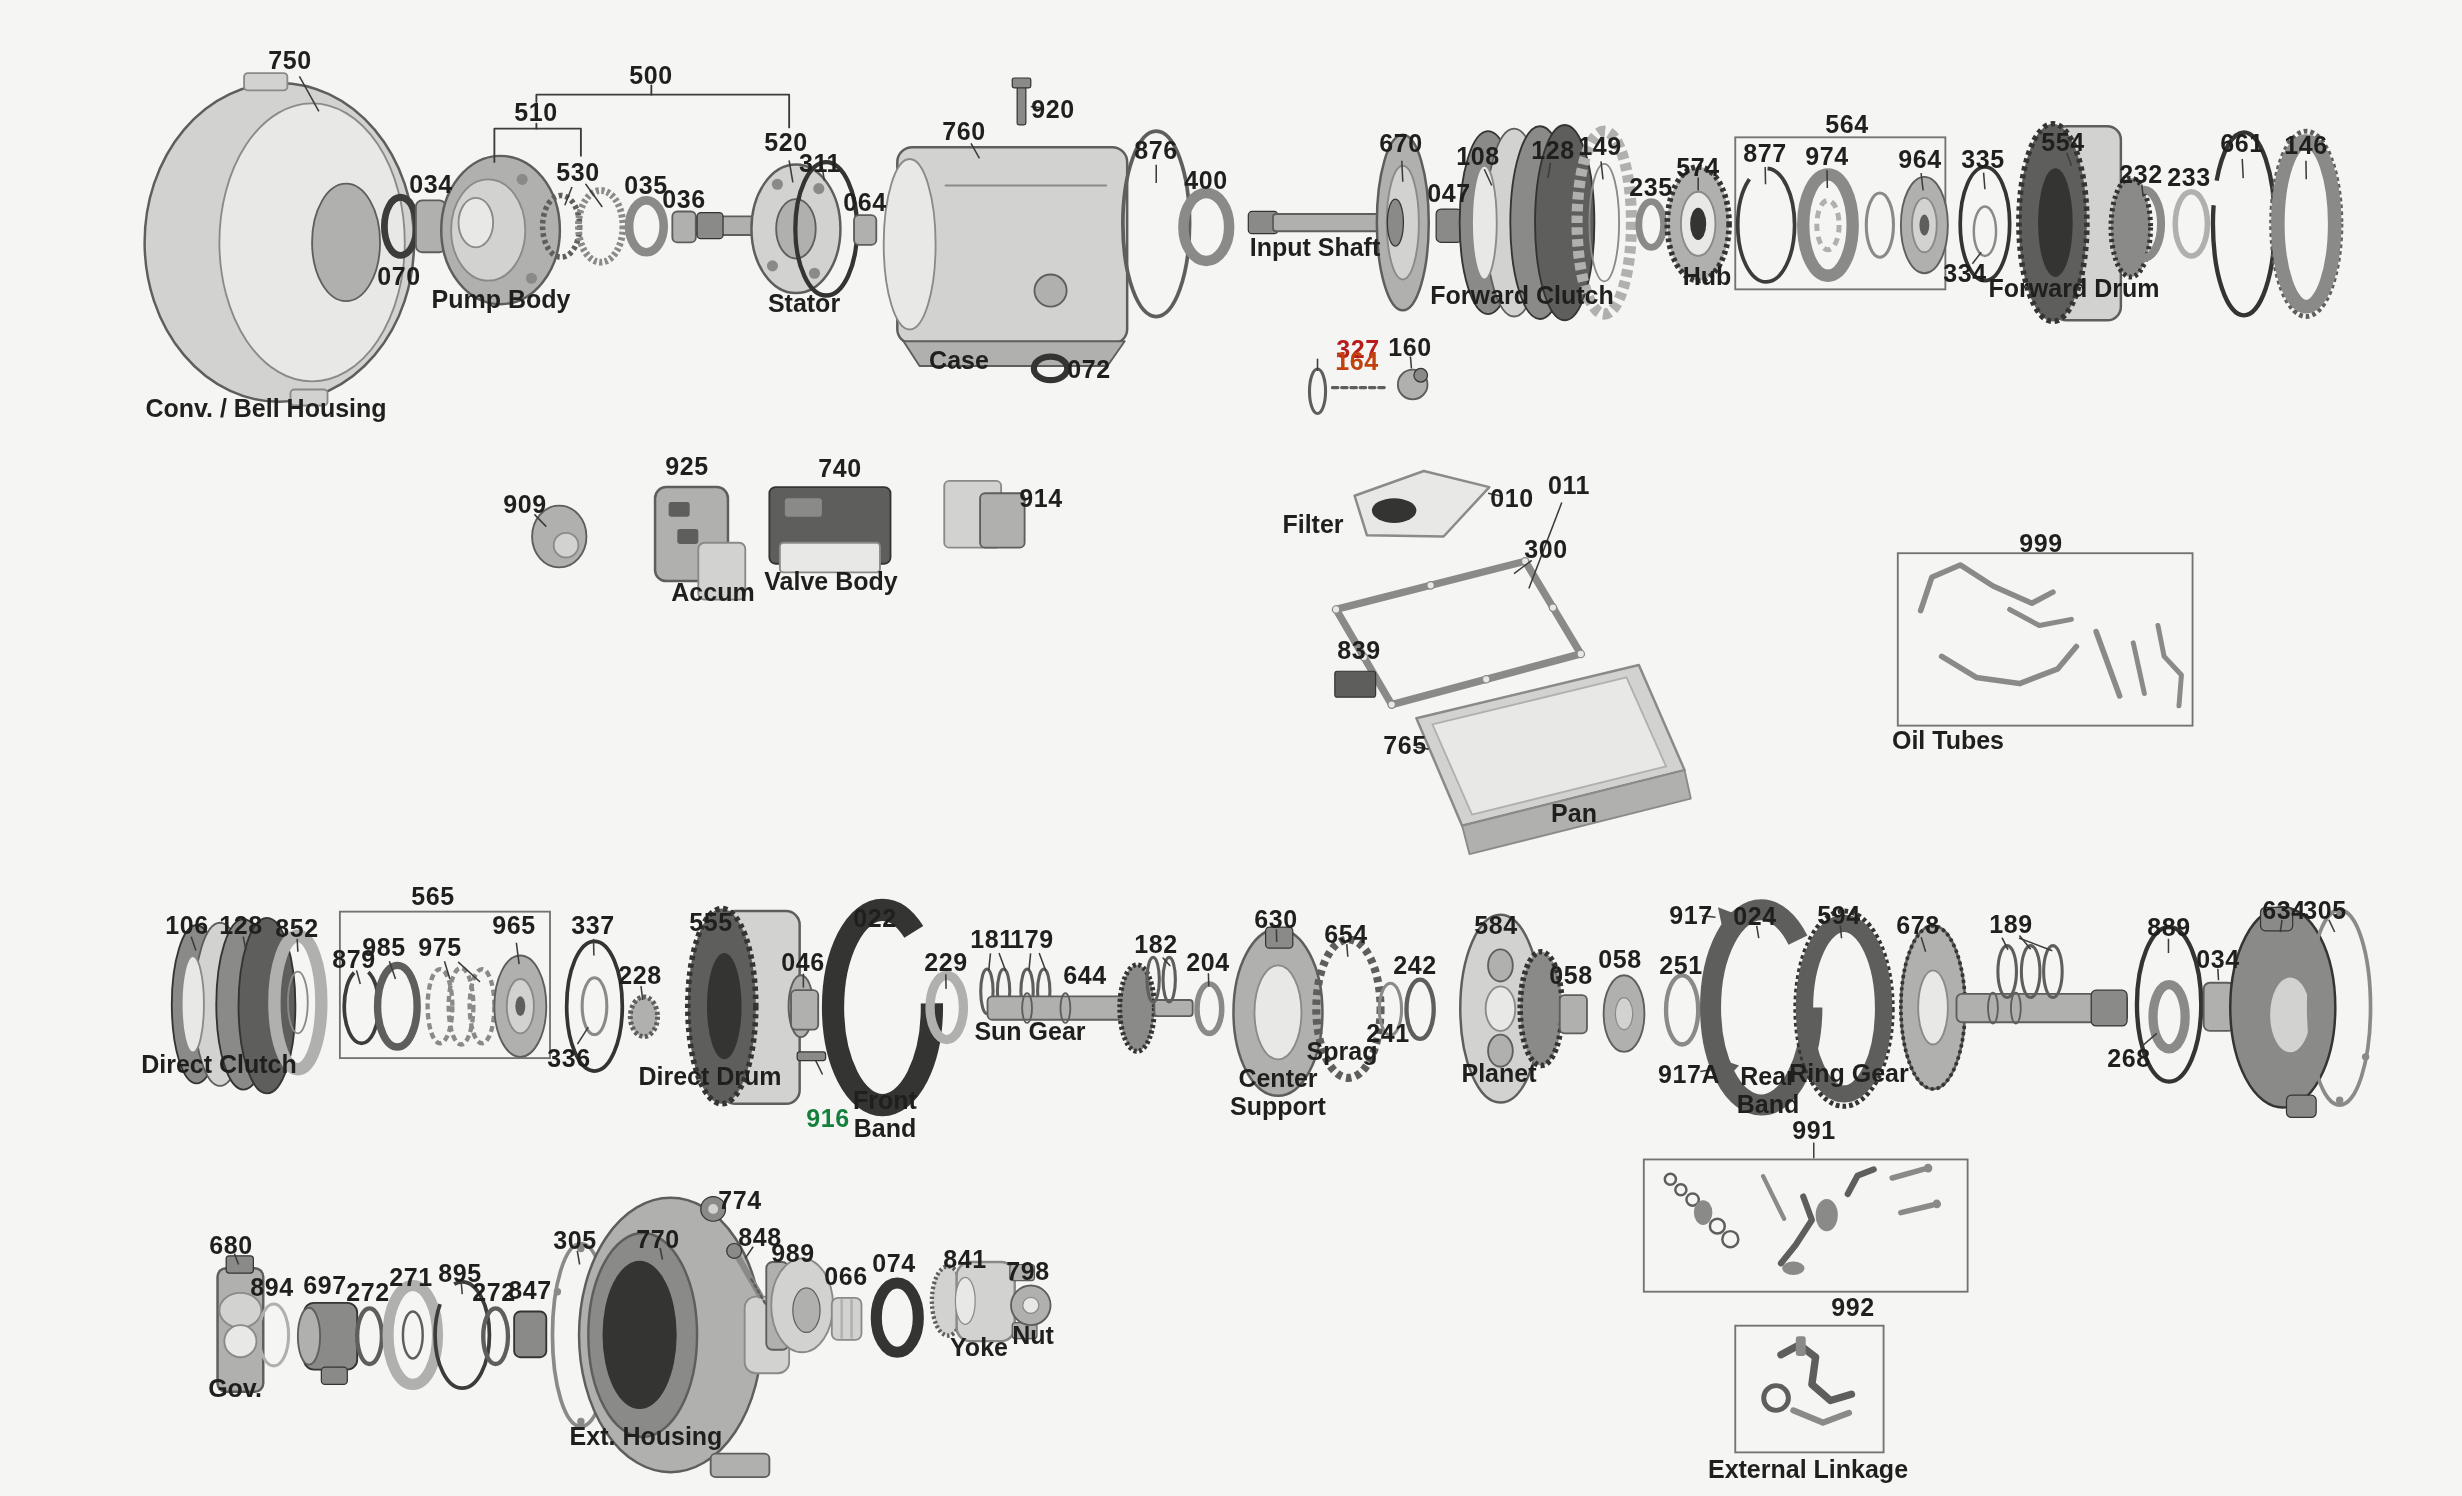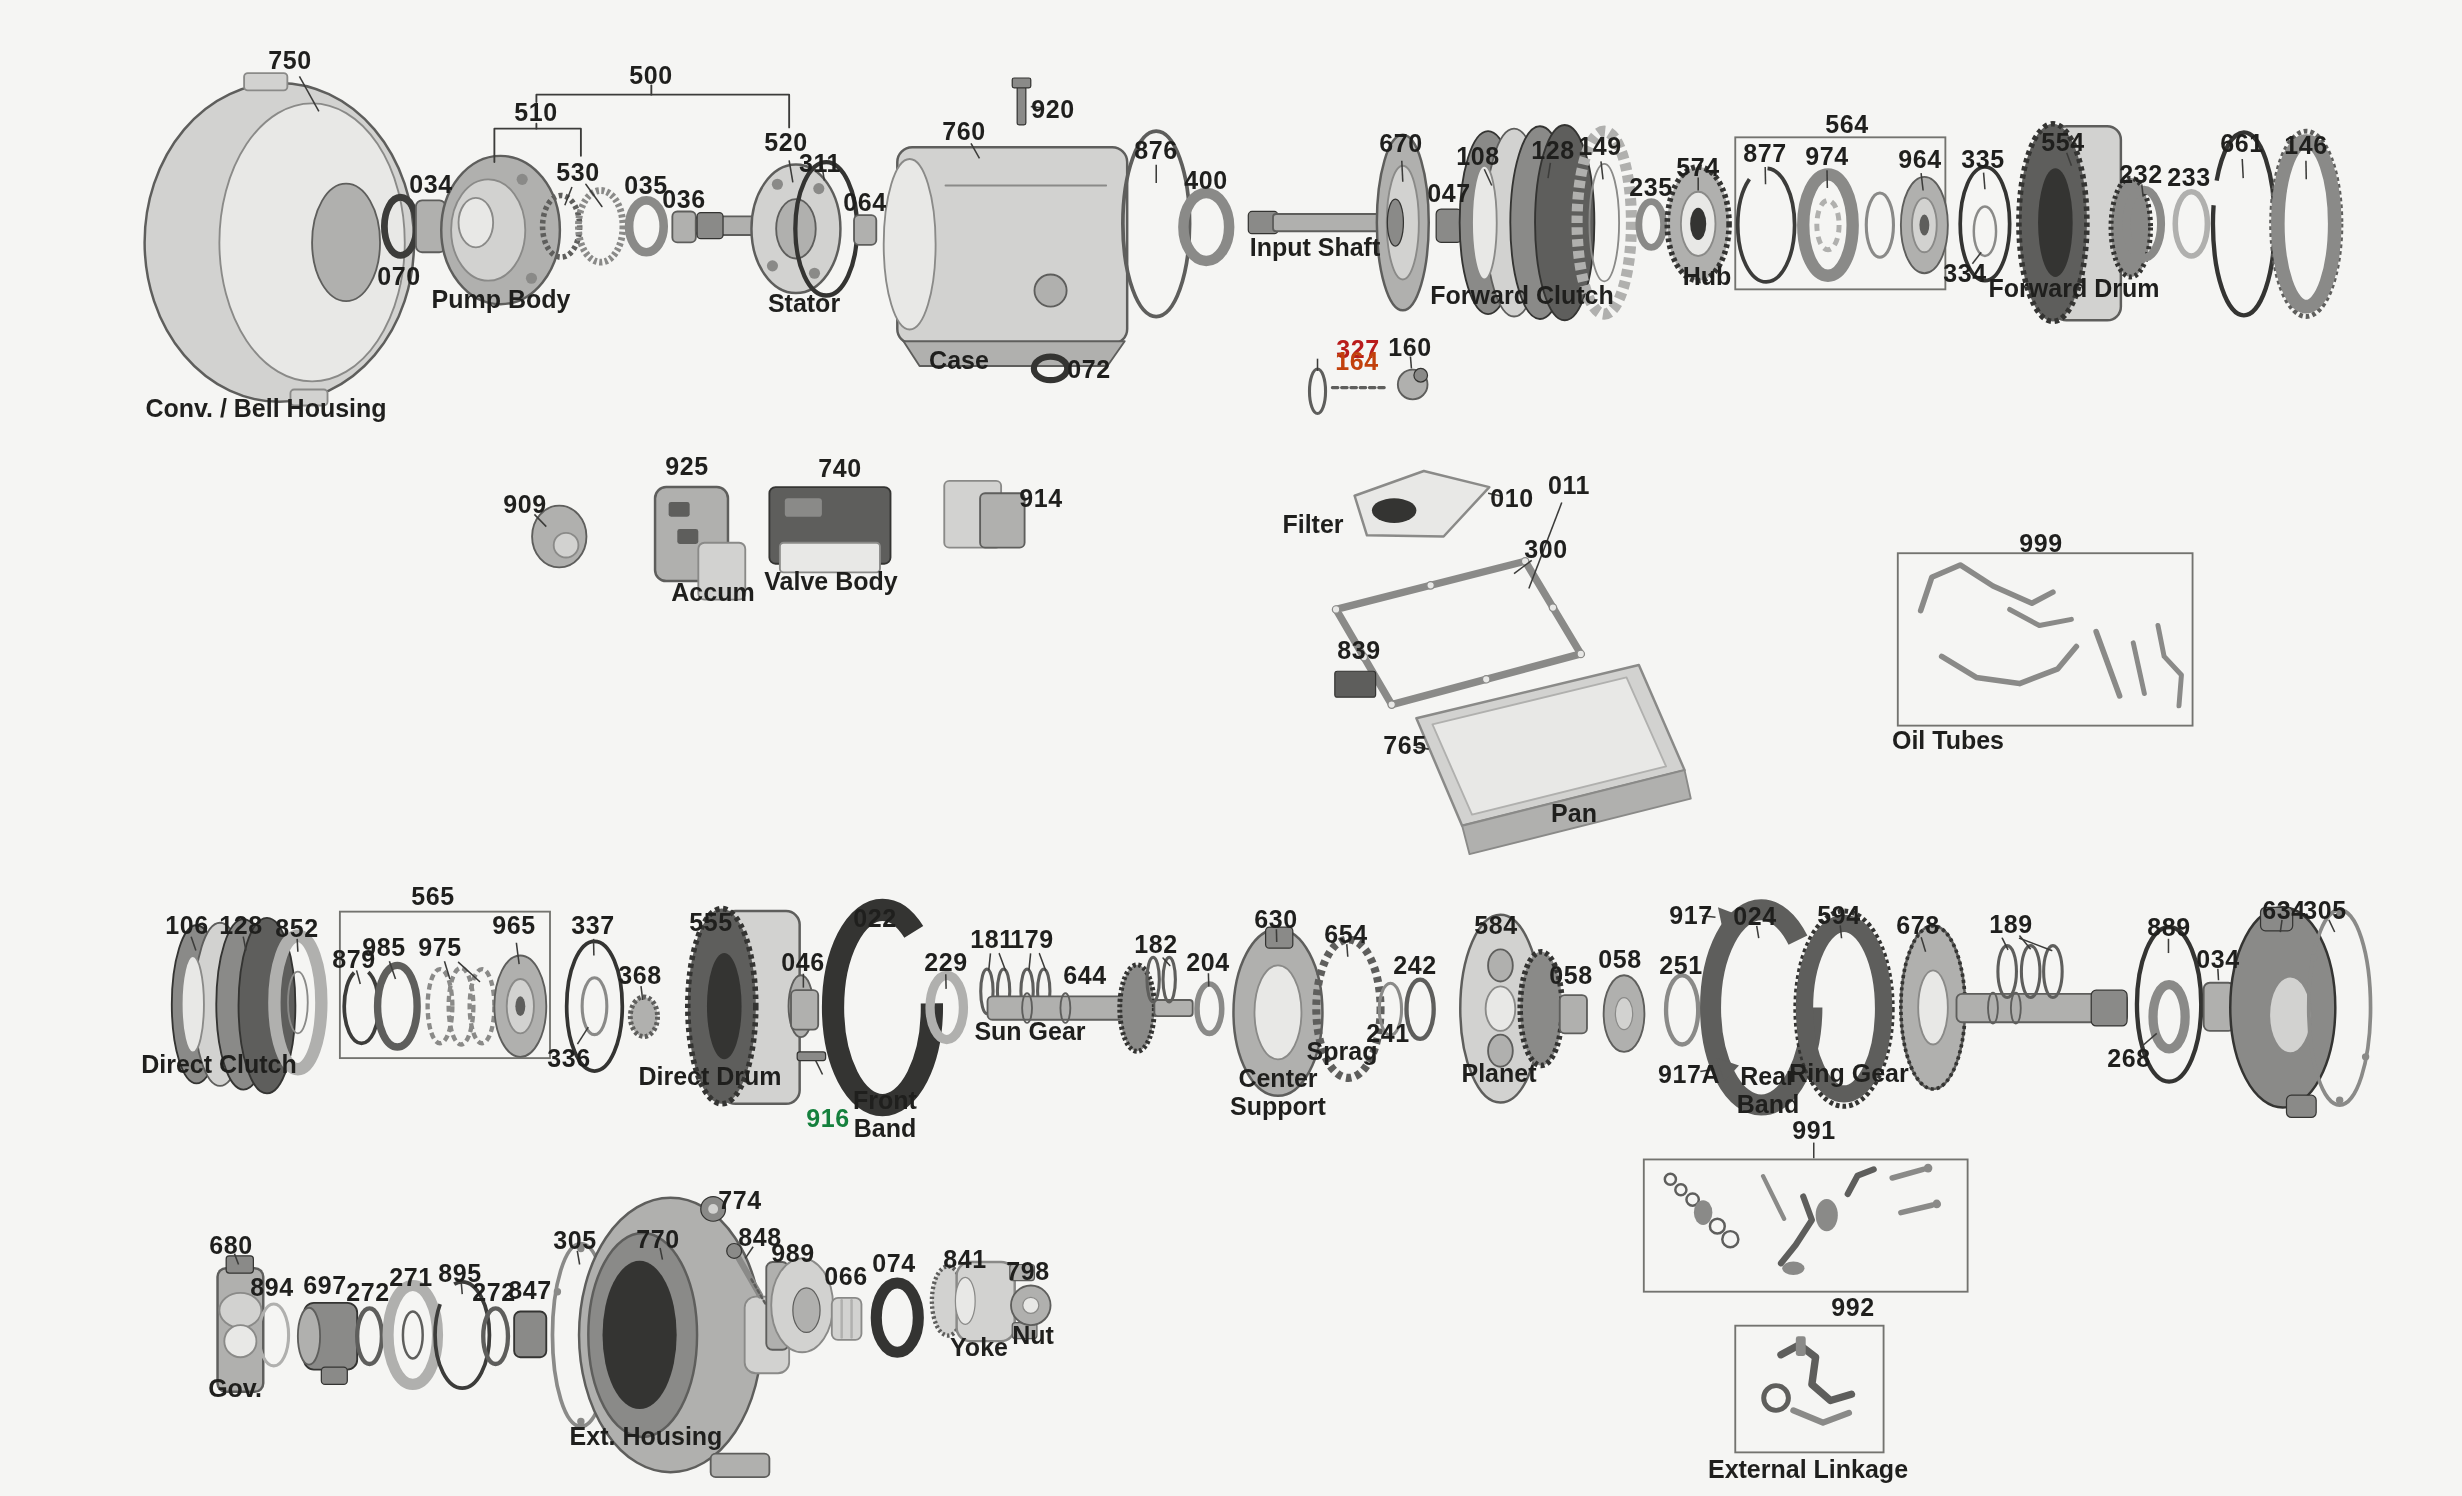--- a/index.html
+++ b/index.html
@@ -397,21 +397,21 @@
       <div class="plabel" style="left: 187px; top: 925px; color: rgb(31, 31, 29);">106</div>
       <div class="plabel" style="left: 241px; top: 925px; color: rgb(31, 31, 29);">128</div>
       <div class="plabel" style="left: 297px; top: 928px; color: rgb(31, 31, 29);">852</div>
       <div class="plabel" style="left: 433px; top: 896px; color: rgb(31, 31, 29);">565</div>
       <div class="plabel" style="left: 354px; top: 959px; color: rgb(31, 31, 29);">879</div>
       <div class="plabel" style="left: 384px; top: 947px; color: rgb(31, 31, 29);">985</div>
       <div class="plabel" style="left: 440px; top: 947px; color: rgb(31, 31, 29);">975</div>
       <div class="plabel" style="left: 514px; top: 925px; color: rgb(31, 31, 29);">965</div>
       <div class="plabel" style="left: 593px; top: 925px; color: rgb(31, 31, 29);">337</div>
       <div class="plabel" style="left: 569px; top: 1058px; color: rgb(31, 31, 29);">336</div>
-      <div class="plabel" style="left: 640px; top: 975px; color: rgb(31, 31, 29);">368</div>
+      <div class="plabel" style="left: 640px; top: 975px; color: rgb(31, 31, 29);">228</div>
       <div class="plabel" style="left: 711px; top: 922px; color: rgb(31, 31, 29);">555</div>
       <div class="plabel" style="left: 803px; top: 962px; color: rgb(31, 31, 29);">046</div>
       <div class="plabel" style="left: 875px; top: 918px; color: rgb(31, 31, 29);">022</div>
       <div class="plabel" style="left: 828px; top: 1086px; color: #15803d; margin-top: 32px;">916</div>
       <div class="plabel" style="left: 946px; top: 962px; color: rgb(31, 31, 29);">229</div>
       <div class="plabel" style="left: 992px; top: 939px; color: rgb(31, 31, 29);">181</div>
       <div class="plabel" style="left: 1032px; top: 939px; color: rgb(31, 31, 29);">179</div>
       <div class="plabel" style="left: 1085px; top: 975px; color: rgb(31, 31, 29);">644</div>
       <div class="plabel" style="left: 1156px; top: 944px; color: rgb(31, 31, 29);">182</div>
       <div class="plabel" style="left: 1208px; top: 962px; color: rgb(31, 31, 29);">204</div>

